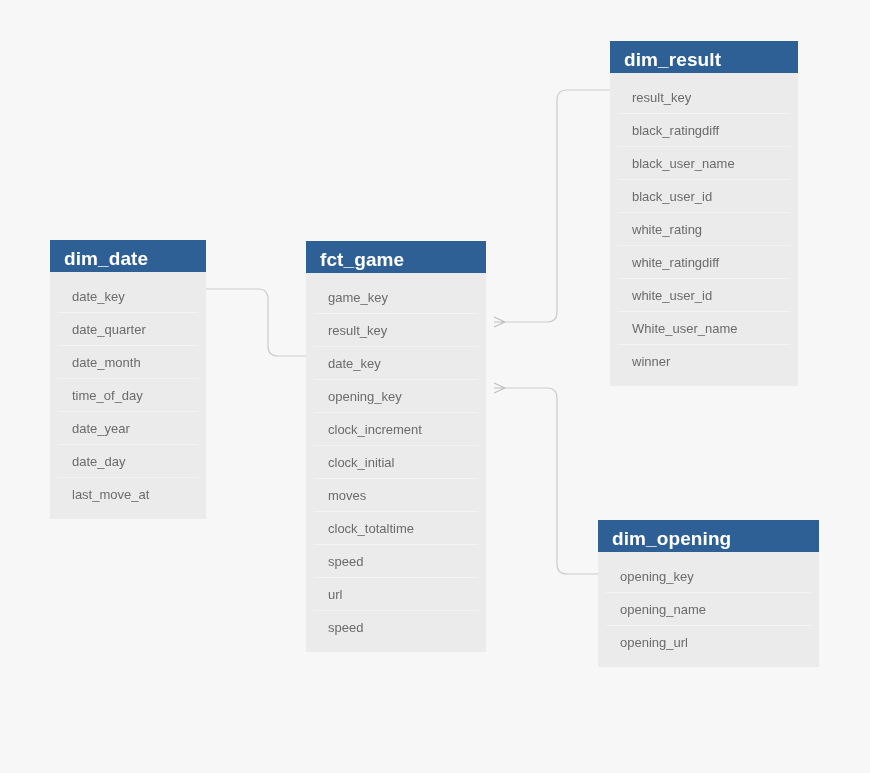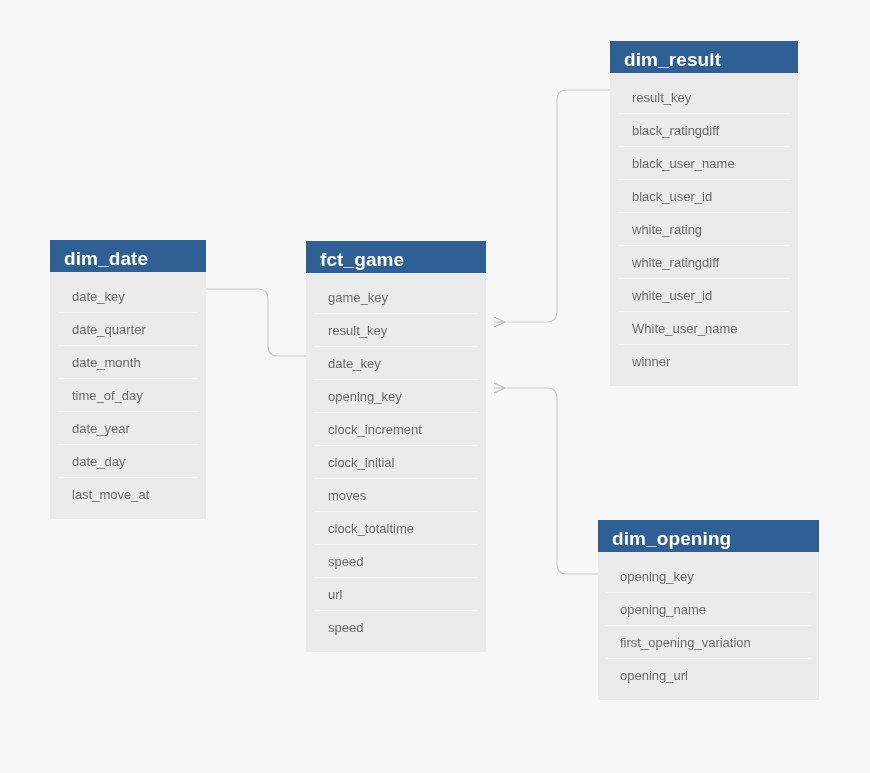--- a/index.html
+++ b/index.html
@@ -136,18 +136,17 @@
       <li class="field">White_user_name</li>
       <li class="field">winner</li>
     </ul>
   </div>
 
   <div class="entity" id="ent-dim_opening">
     <div class="entity-header">dim_opening</div>
     <ul class="entity-fields">
       <li class="field">opening_key</li>
       <li class="field">opening_name</li>
-      <li class="field">first_opening_variation</li>
       <li class="field">opening_url</li>
     </ul>
   </div>
 
 </div>
 
 </body></html>

